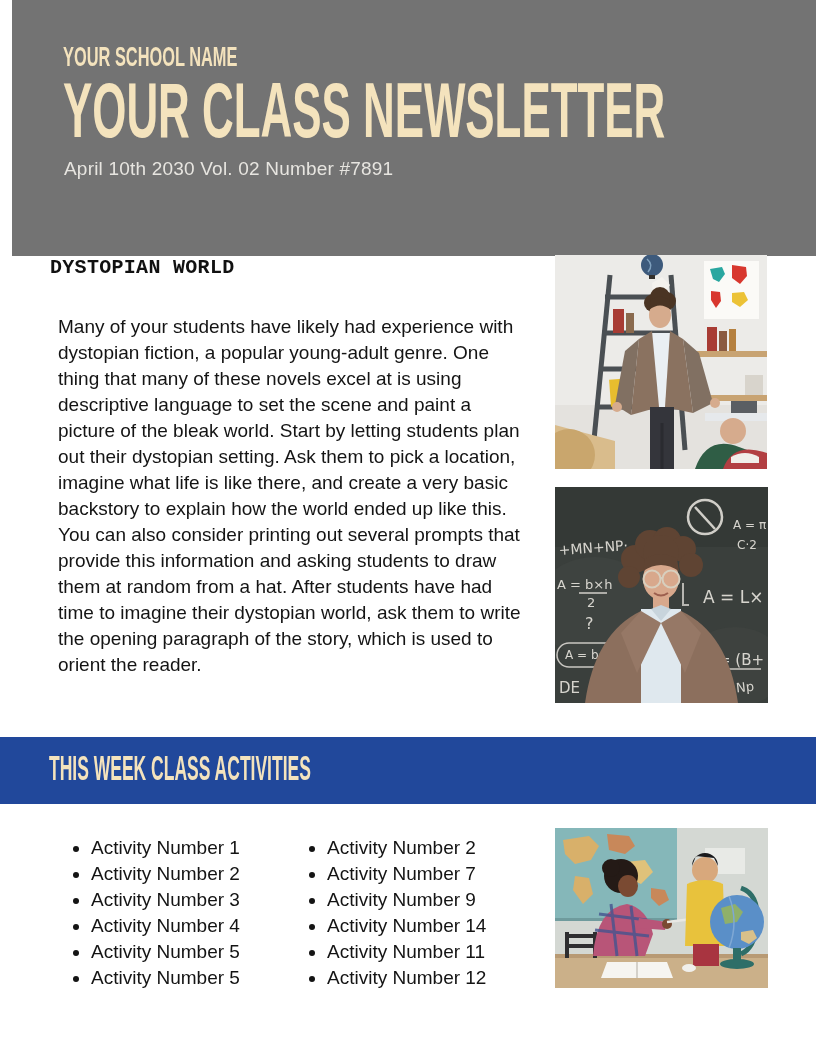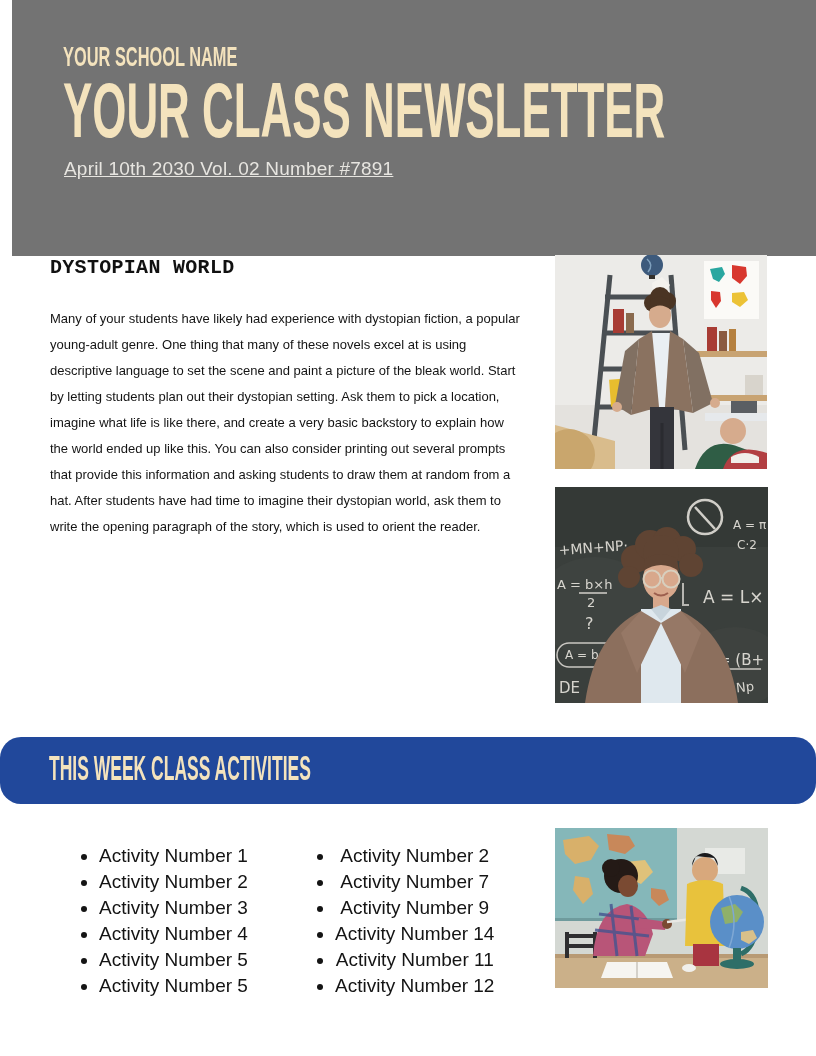--- a/index.html
+++ b/index.html
@@ -12,41 +12,41 @@
   .cond { white-space:nowrap; line-height:1; font-weight:bold; transform-origin:0 0; }
   .school-name {
     position:absolute; left:51px; top:43px; font-size:28px; color:#F4E3BD;
     transform:scaleX(0.585);
   }
   .newsletter-title {
     position:absolute; left:51px; top:72px; margin:0; font-size:77px; color:#F4E3BD;
     transform:scaleX(0.57);
   }
   .issue-line {
-    position:absolute; left:52px; top:158px; font-size:19px; color:#E7E5E0; letter-spacing:0.2px;text-decoration:underline;
+    position:absolute; left:52px; top:158px; font-size:19px; color:#E7E5E0; letter-spacing:0.2px;
   }
   
   .article-heading {
     position:absolute; left:50px; top:256px; margin:0; font-size:20px; font-weight:bold;
     color:#111111; letter-spacing:0.3px;font-family:Liberation Mono, monospace;
   }
   .article-body {
-    position:absolute; left:50px; top:306px; width:472px; margin:0;
-    font-size:13px; line-height:26px; color:#141414;
-  }
-  
-  .band { position:absolute; left:0; top:737px; width:816px; height:67px; background:#21489B;border-radius:21px; }
+    position:absolute; left:50px; top:306px; width:472px; margin:8px;
+    font-size:19px; line-height:26px; color:#141414;
+  }
+  
+  .band { position:absolute; left:0; top:737px; width:816px; height:67px; background:#21489B; }
   .activities-heading {
     position:absolute; left:49px; top:13px; margin:0; font-size:35px; color:#F4E3BD;
     transform:scaleX(0.50);
   }
   
   .activity-list {
-    position:absolute; top:831px; margin:12px; padding:0 0 0 36px;
-    font-size:19px; line-height:26px; color:#141414; list-style:disc;text-align:center;
+    position:absolute; top:831px; margin:4px; padding:0 0 0 36px;
+    font-size:19px; line-height:26px; color:#141414; list-style:disc;
   }
   .activity-list.col1 { left:51px; }
   .activity-list.col2 { left:287px; }
   
   .photo { position:absolute; display:block; margin:0; }
   .photo svg { display:block; }
   .photo1 { left:555px; top:255px; width:212px; height:214px; }
   .photo2 { left:555px; top:487px; width:213px; height:216px; }
   .photo3 { left:555px; top:828px; width:213px; height:160px; }
   .chalk { font-family:"DejaVu Sans", sans-serif; fill:#ece9e2; opacity:0.88; }

